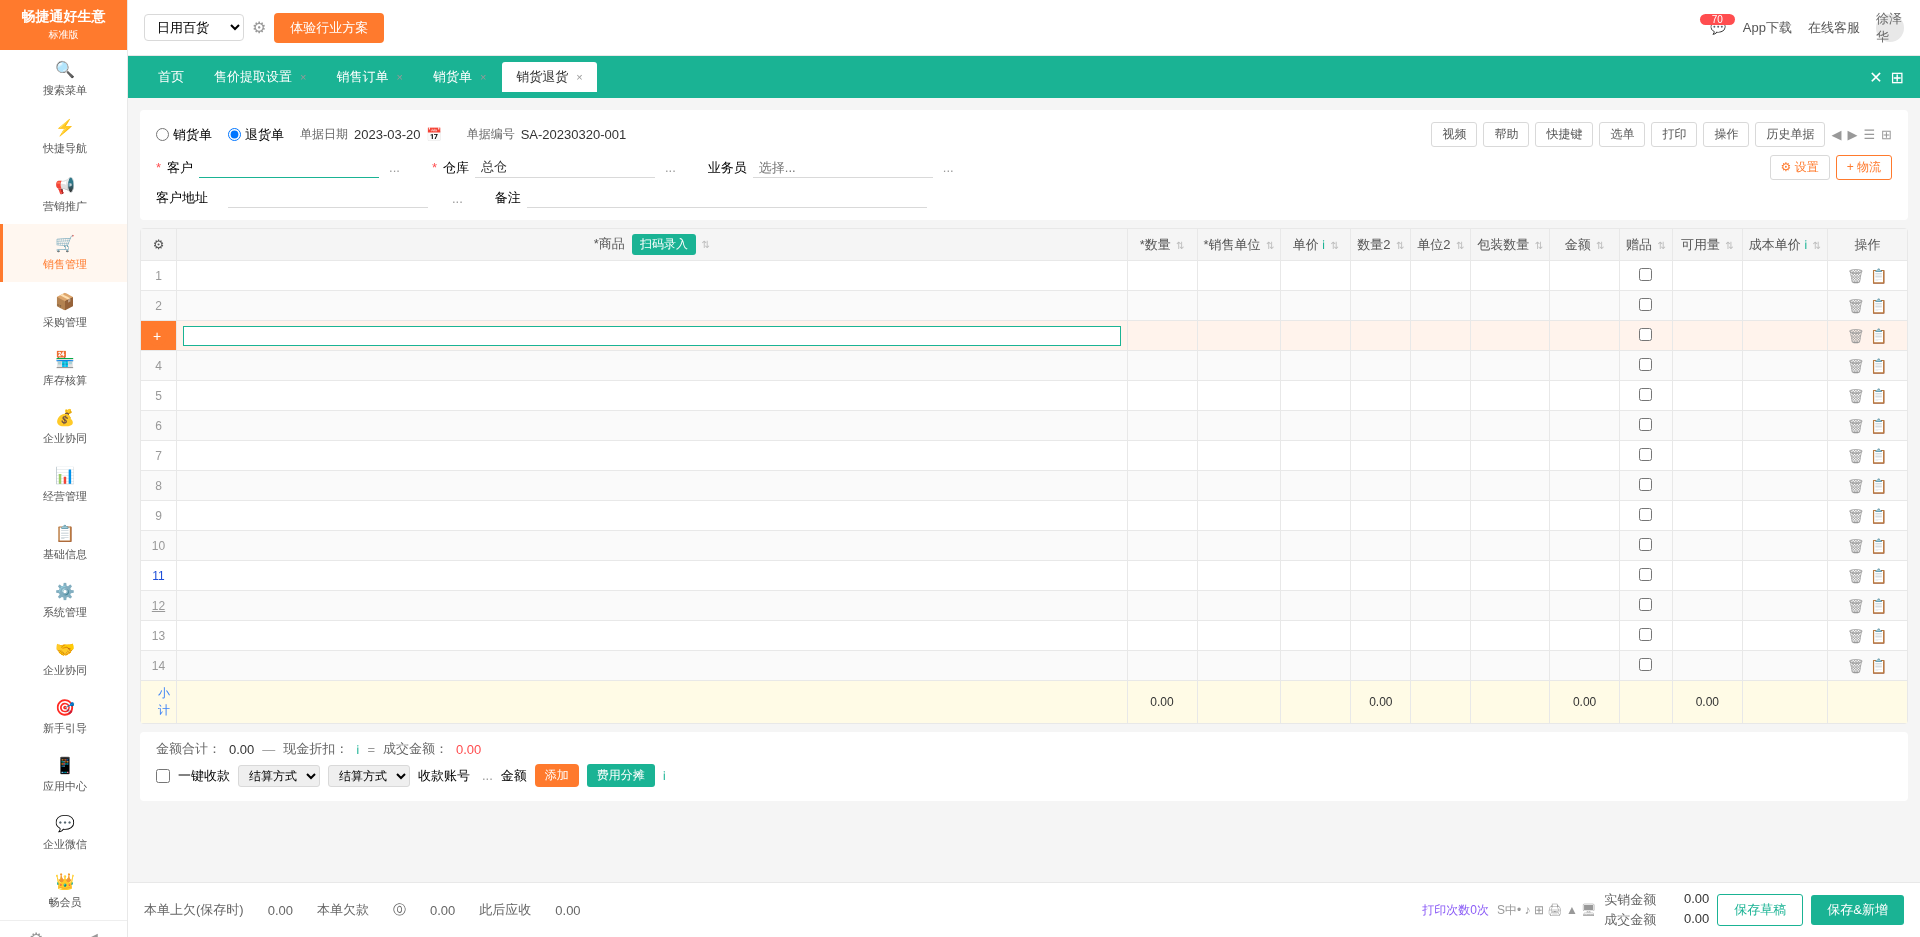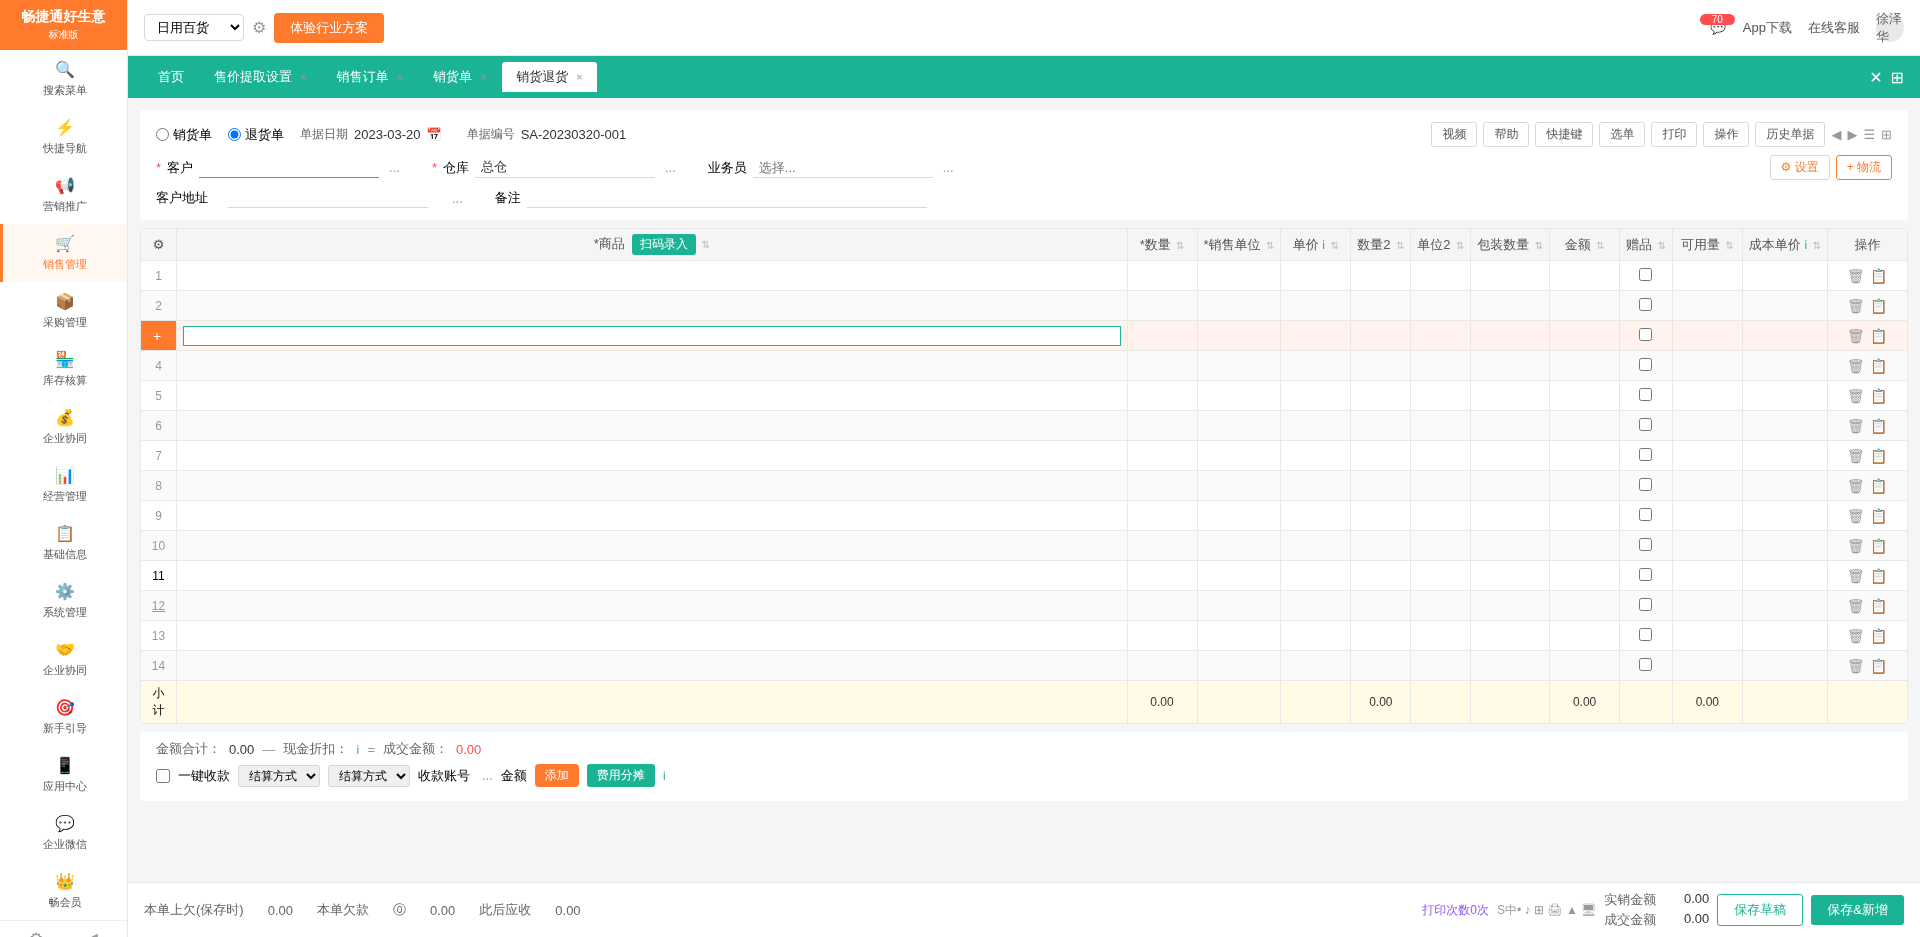--- a/index.html
+++ b/index.html
@@ -567,21 +567,21 @@
                 <td></td>
                 <td></td>
                 <td>
                   <div class="action-cell">
     <button class="icon-btn">🗑</button>
     <button class="icon-btn">📋</button>
   </div>
                 </td>
               </tr>
               <tr>
-                <td style="color: #000000; font-size: 12px;">11</td>
+                <td style="color: #1d4ed8; font-size: 12px;">11</td>
                 <td></td>
                 <td></td>
                 <td></td>
                 <td></td>
                 <td></td>
                 <td></td>
                 <td></td>
                 <td></td>
                 <td><input type="checkbox" style=""></td>
                 <td></td>
@@ -647,21 +647,21 @@
                 <td></td>
                 <td></td>
                 <td>
                   <div class="action-cell">
     <button class="icon-btn">🗑</button>
     <button class="icon-btn">📋</button>
   </div>
                 </td>
               </tr>
               <tr class="subtotal-row">
-  <td style="text-align:center; font-weight:500; color:#000000; background:#fffbe6;">小计</td>
+  <td style="text-align:right; font-weight:500; color:#3b82f6; background:#fffbe6;">小计</td>
   <td style="background:#fffbe6;"></td>
   <td style="background:#fffbe6;">0.00</td>
   <td style="background:#fffbe6;"></td>
   <td style="background:#fffbe6;"></td>
   <td style="background:#fffbe6;">0.00</td>
   <td style="background:#fffbe6;"></td>
   <td style="background:#fffbe6;"></td>
   <td style="background:#fffbe6;">0.00</td>
   <td style="background:#fffbe6;"></td>
   <td style="background:#fffbe6;">0.00</td>

